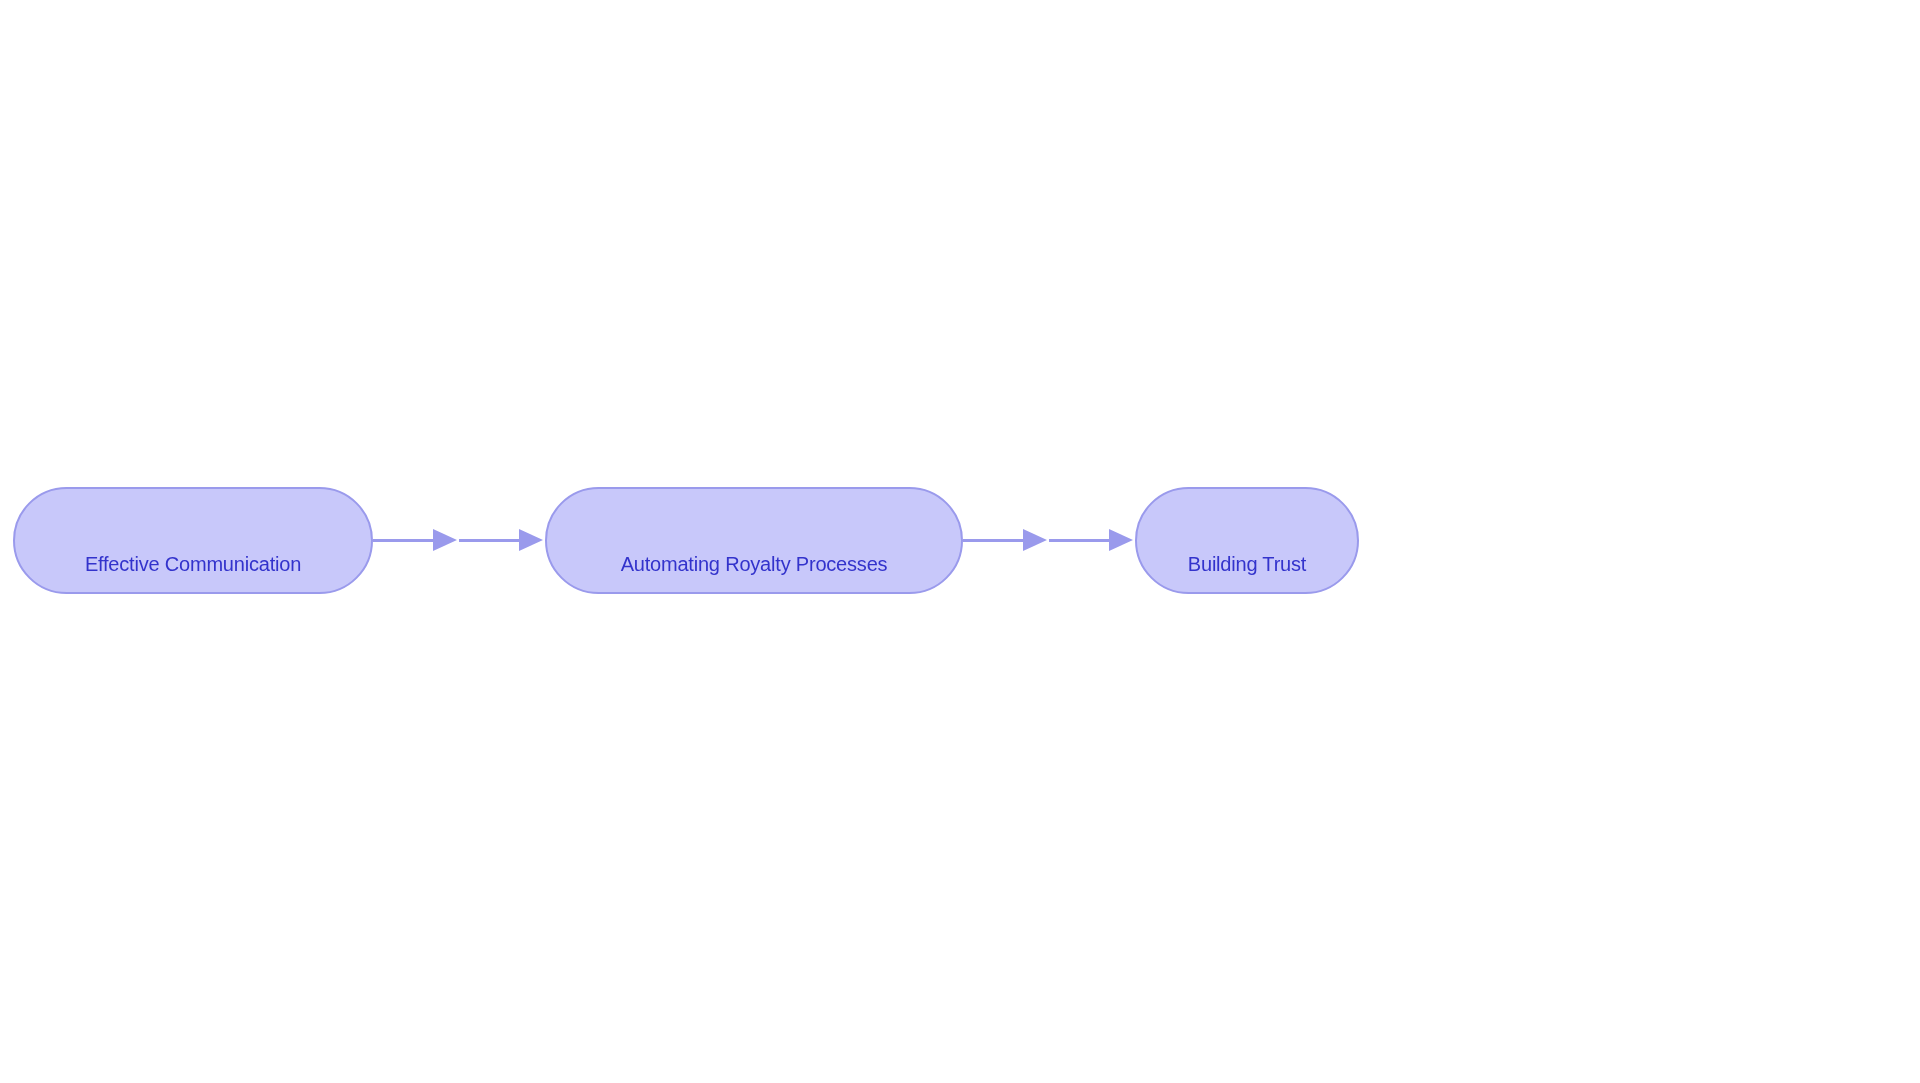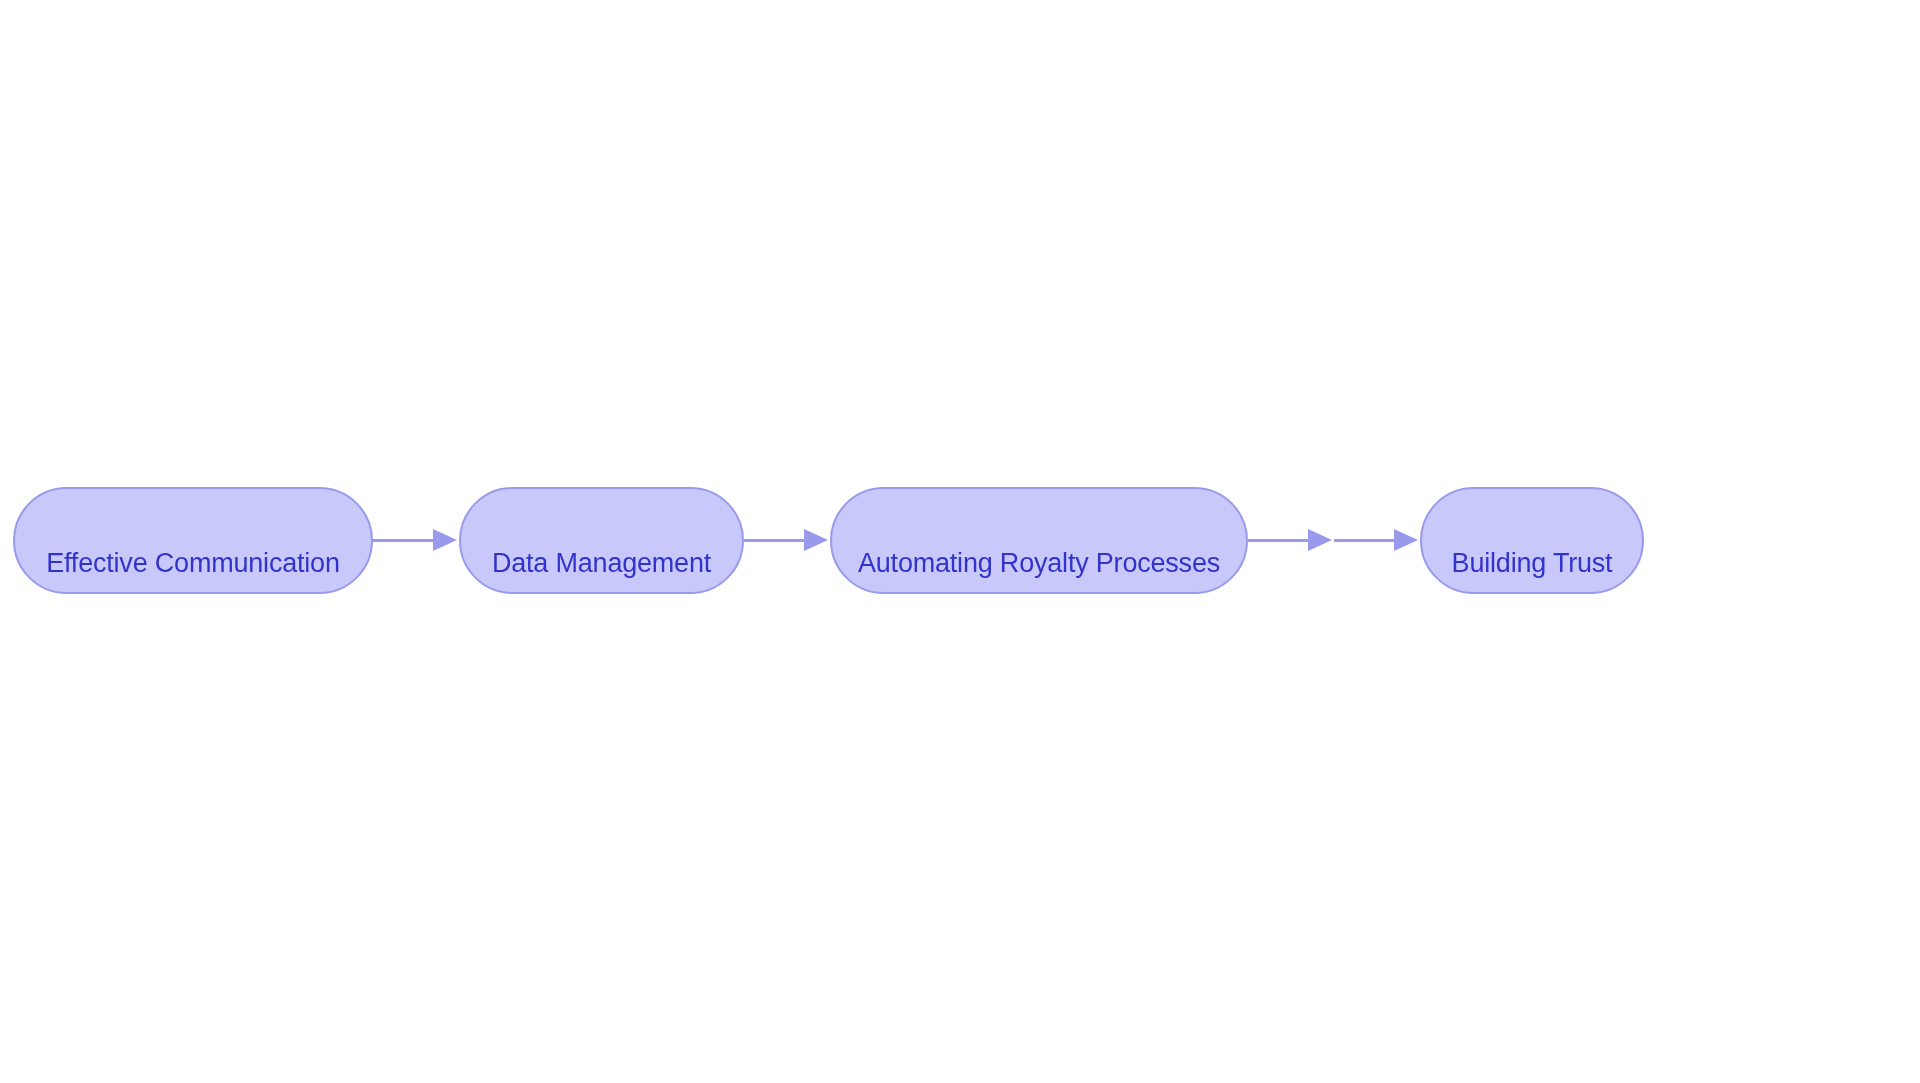--- a/index.html
+++ b/index.html
@@ -43,21 +43,21 @@
     border-radius: 54px;
     display: flex;
     align-items: center;
     justify-content: center;
     flex: 0 0 auto;
   }
 
   .node-label {
     color: #3333cc;
     font-family: "Liberation Sans", sans-serif;
-    font-size: 27px;
+    font-size: 20px;
     font-weight: 400;
     letter-spacing: -0.2px;
     line-height: 1;
     white-space: nowrap;
     padding: 0 30px;
     margin-top: 46px;
   }
 
   
   .node-w0 { width: 360px; }
@@ -101,23 +101,20 @@
 
     <div class="node node-w0">
       <span class="node-label">Effective Communication</span>
     </div>
 
     <div class="connector">
       <div class="conn-line"></div>
       <div class="conn-head"></div>
     </div>
 
-    <div class="node node-w1">
-      <span class="node-label">Data Management</span>
-    </div>
 
     <div class="connector">
       <div class="conn-line"></div>
       <div class="conn-head"></div>
     </div>
 
     <div class="node node-w2">
       <span class="node-label">Automating Royalty Processes</span>
     </div>
 

